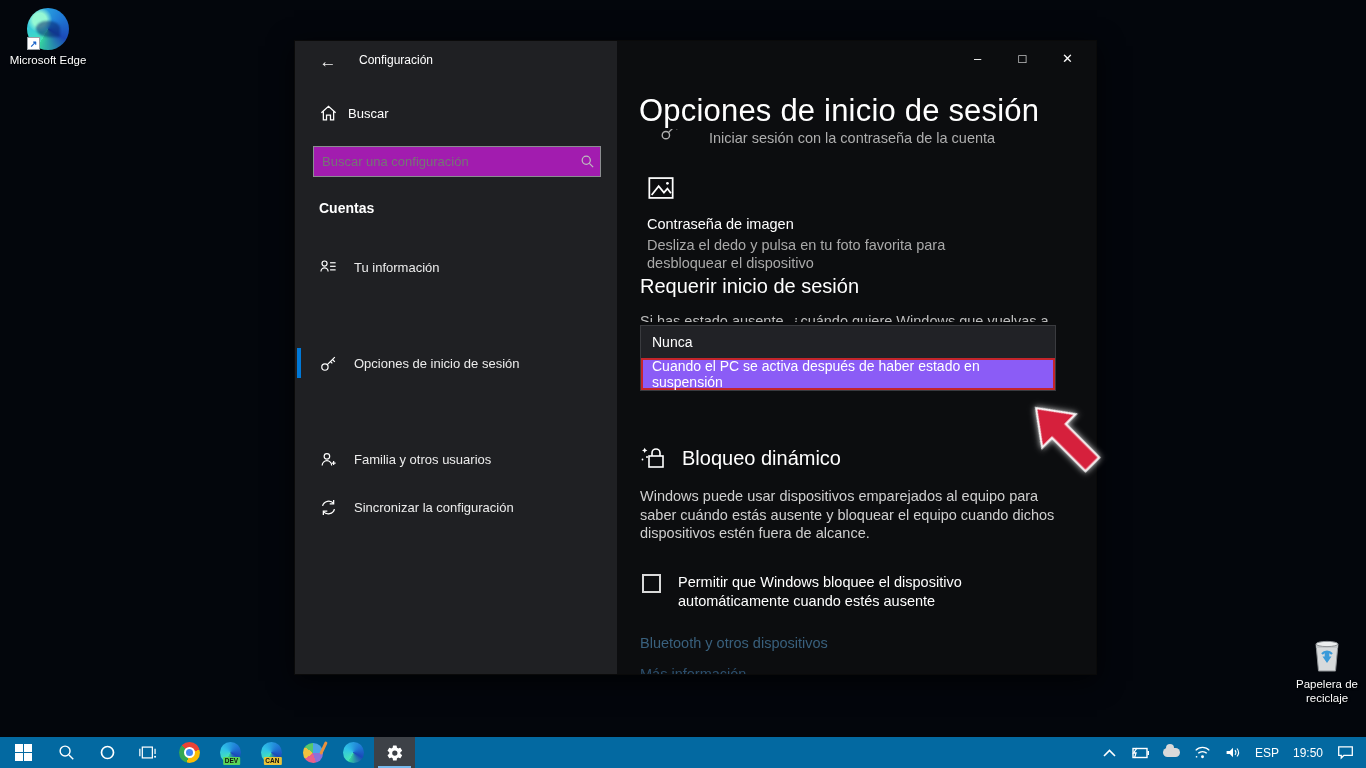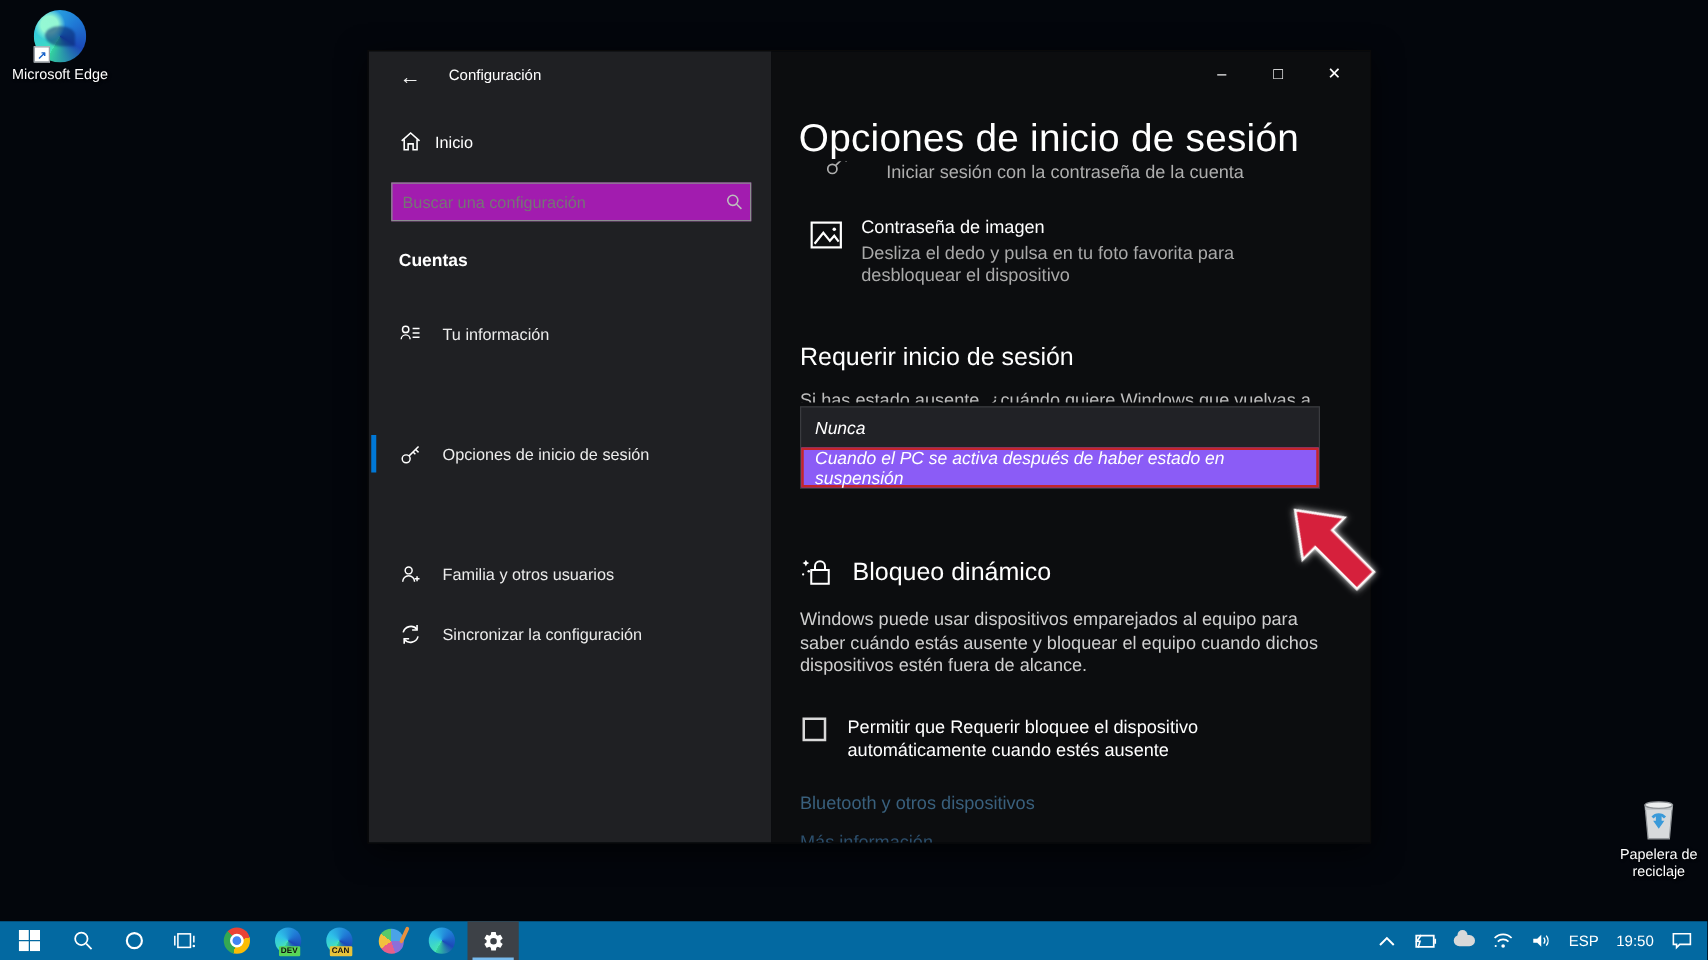--- a/index.html
+++ b/index.html
@@ -73,34 +73,34 @@
   
   .ctrl-row { position:absolute; top:2px; right:6px; display:flex; z-index:5; }
   .ctrl { width:45px; height:30px; display:flex; align-items:center; justify-content:center;
     color:#fff; font-size:13px; cursor:pointer; }
   .page-title { position:absolute; left:22px; top:52px; font-size:31px; font-weight:300; letter-spacing:.2px; color:#fff; }
 
   .clip-row { position:absolute; left:42px; top:88px; height:17px; overflow:hidden; width:420px; }
   .clip-row .inner { display:flex; gap:28px; align-items:flex-start; margin-top:-9px; }
   .clip-row .txt { font-size:14.5px; color:#aeaeae; margin-top:10px; }
 
-  .pic-row { position:absolute; left:30px; top:133px; display:flex; gap:14px; }
+  .pic-row { position:absolute; left:30px; top:133px; display:flex; gap:14px;flex-direction:column; }
   .pic-title { font-size:14.5px; color:#fff; margin-bottom:4px; }
   .pic-desc { font-size:14.5px; color:#a9a9a9; width:380px; line-height:1.25; }
 
   .sec-heading { position:absolute; left:23px; font-size:20px; font-weight:400; color:#fff; }
   .require-heading { top:234px; }
 
   .question-clip { position:absolute; left:23px; top:272px; height:9px; overflow:hidden; width:420px; }
   .question-clip .q { font-size:14.5px; color:#bdbdbd; }
 
   .dropdown { position:absolute; left:23px; top:284px; width:416px; background:#212226;
     border:1px solid #3a3b3f; z-index:3; }
   .dd-option { height:32px; display:flex; align-items:center; padding:0 11px; font-size:14px;
-    color:#fff; cursor:pointer;font-style:italic; }
+    color:#fff; cursor:pointer; }
   .dd-option.highlighted { background:#8b5cf6; border:2px solid #c4252b; padding:0 9px; }
 
   .dyn-row { position:absolute; left:23px; top:404px; display:flex; align-items:center; gap:12px; }
   .dyn-heading { font-size:20px; color:#fff; }
   .dyn-desc { position:absolute; left:23px; top:446px; width:428px; font-size:14.5px; color:#cfcfcf; line-height:1.28; }
 
   .check-row { position:absolute; left:25px; top:532px; display:flex; gap:17px; }
   .checkbox { width:19px; height:19px; border:2px solid #d9d9d9; background:transparent; flex:none; margin-top:1px; cursor:pointer;}
   .check-label { width:382px; font-size:14.5px; color:#fff; line-height:1.3; }
 
@@ -164,21 +164,21 @@
 <div class="window">
 
   <div class="sidebar">
     <div class="back-btn">←</div>
     <div class="win-title">Configuración</div>
 
     <div class="home-row">
       <svg class="nav-ic" viewBox="0 0 24 24">
         <path d="M3 11 L12 3 L21 11 M5.5 9.5 V20 H9.5 V14 H14.5 V20 H18.5 V9.5" fill="none" stroke="#fff" stroke-width="1.6"></path>
       </svg>
-      <span class="lbl">Inicio</span>
+      <span class="lbl">Buscar</span>
     </div>
 
     <div class="search-box">
       <input type="text" placeholder="Buscar una configuración" style="">
       <span class="mag">
         <svg width="15" height="15" viewBox="0 0 24 24">
           <circle cx="10" cy="10" r="6.5" fill="none" stroke="#bdbdbd" stroke-width="2"></circle>
           <line x1="15" y1="15" x2="21" y2="21" stroke="#bdbdbd" stroke-width="2"></line>
         </svg>
       </span>
@@ -281,21 +281,21 @@
         <circle cx="7" cy="12" r="1" fill="#fff"></circle>
         <circle cx="2.5" cy="14.5" r="0.9" fill="#fff"></circle>
       </svg>
       <span class="dyn-heading">Bloqueo dinámico</span>
     </div>
 
     <div class="dyn-desc">Windows puede usar dispositivos emparejados al equipo para saber cuándo estás ausente y bloquear el equipo cuando dichos dispositivos estén fuera de alcance.</div>
 
     <div class="check-row">
       <div class="checkbox"></div>
-      <div class="check-label">Permitir que Requerir bloquee el dispositivo automáticamente cuando estés ausente</div>
+      <div class="check-label">Permitir que Windows bloquee el dispositivo automáticamente cuando estés ausente</div>
     </div>
 
     <div class="link link-bt">Bluetooth y otros dispositivos</div>
     <div class="link link-mi">Más información</div>
   </div>
 </div>
 
 <svg class="anno-arrow" viewBox="0 0 60 80">
   <polygon points="30,2 8,32 21,32 21,76 39,76 39,32 52,32" fill="#d6203c" stroke="rgba(255,255,255,0.95)" stroke-width="2"></polygon>
 </svg>

